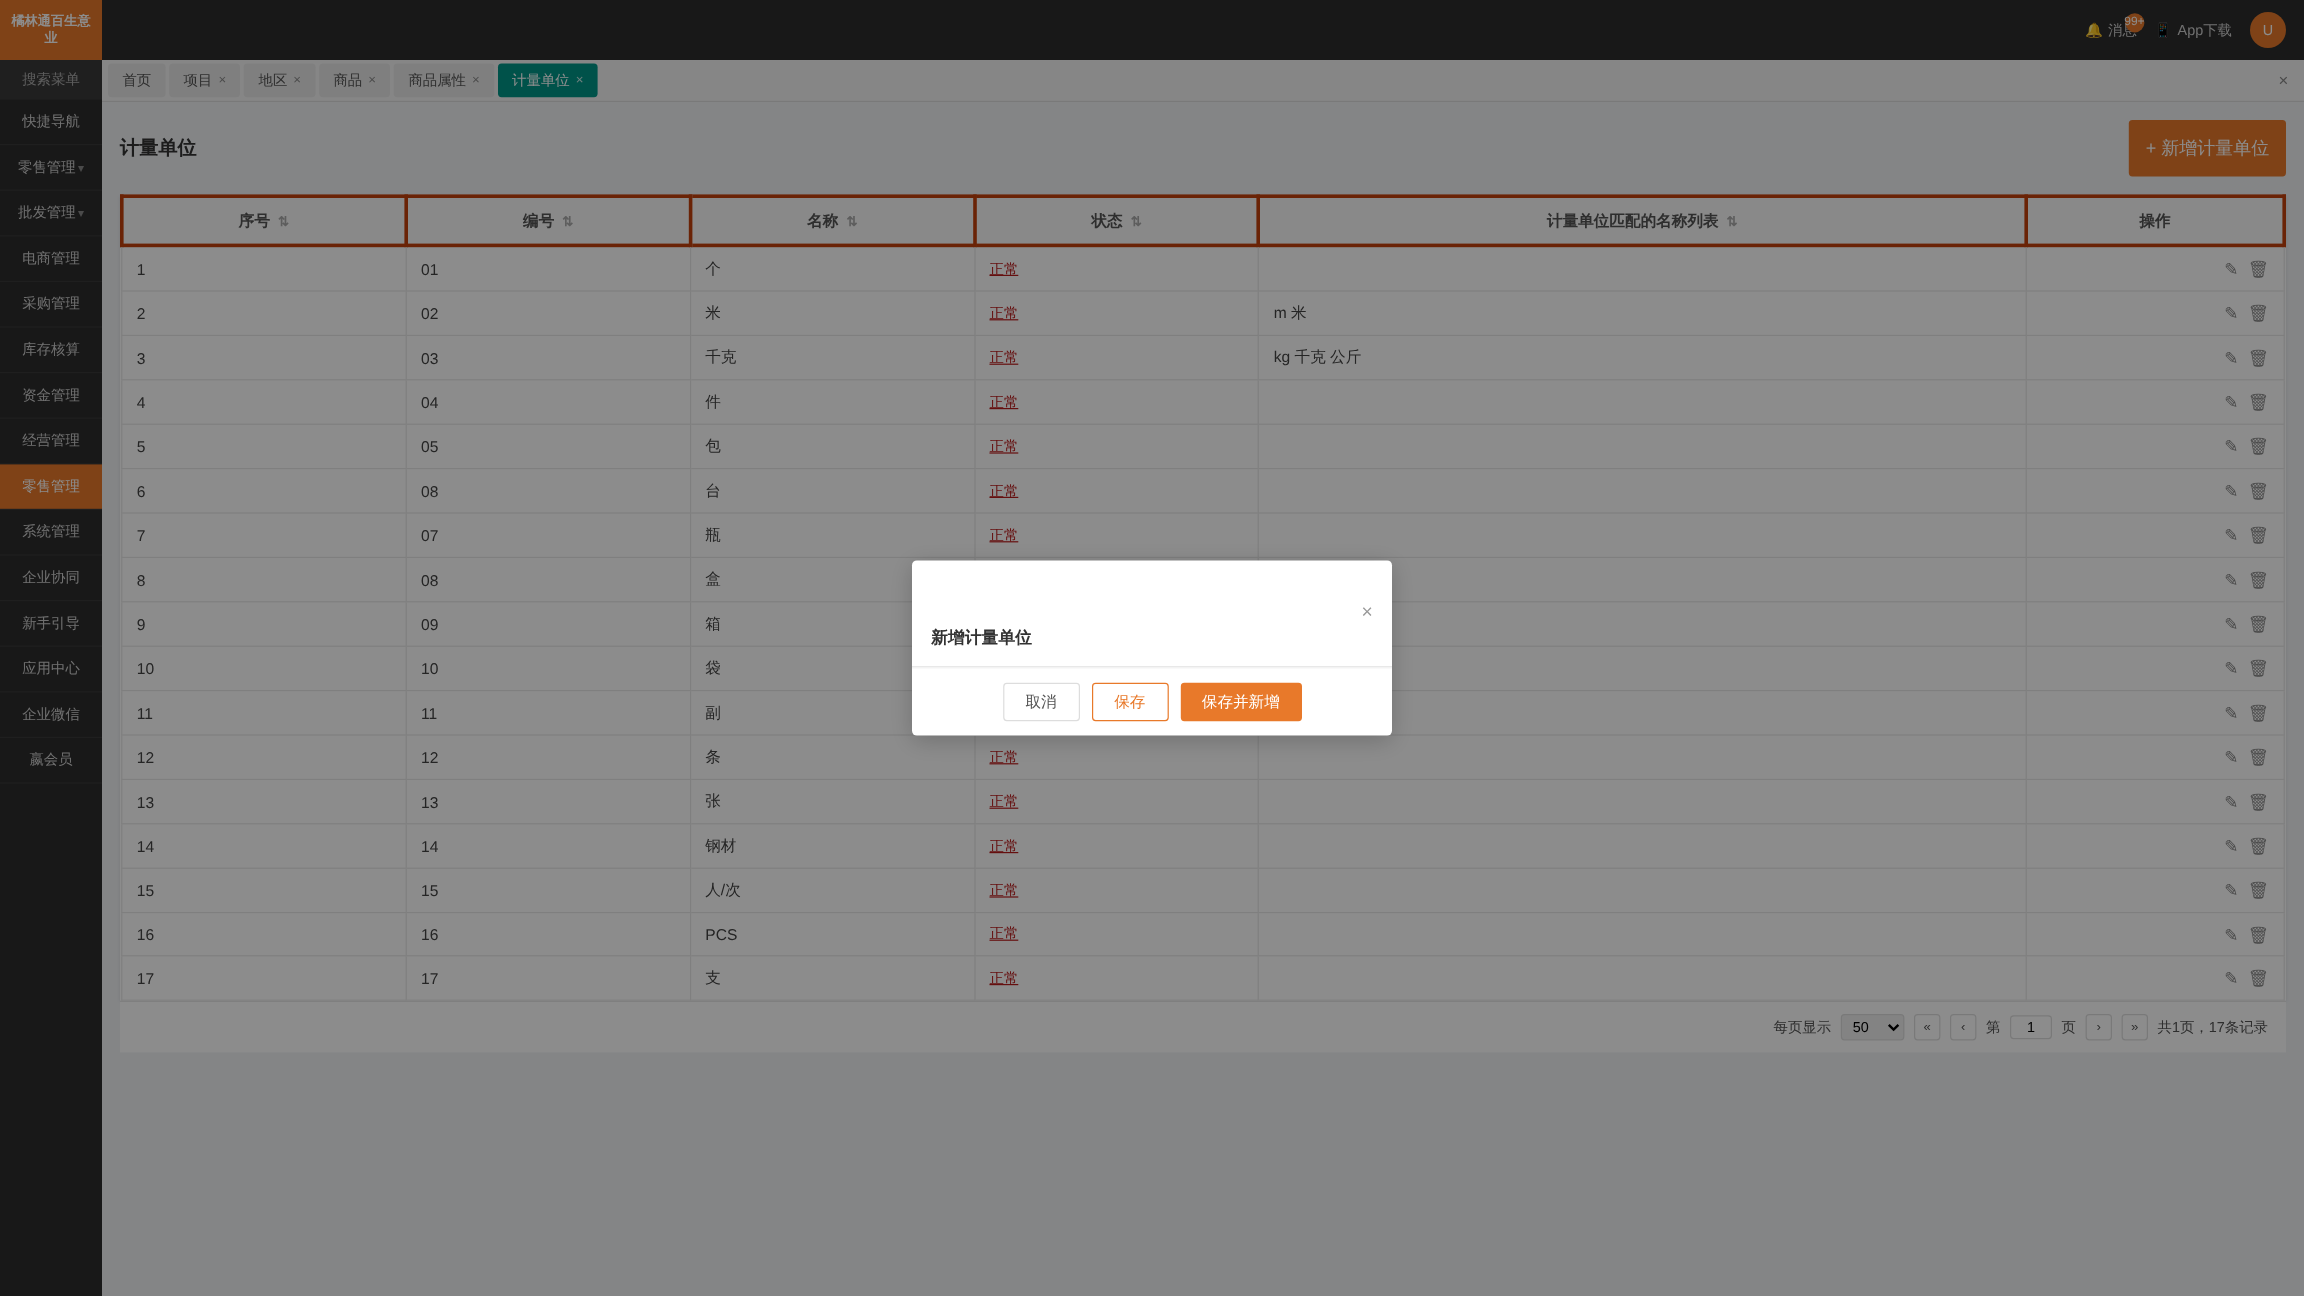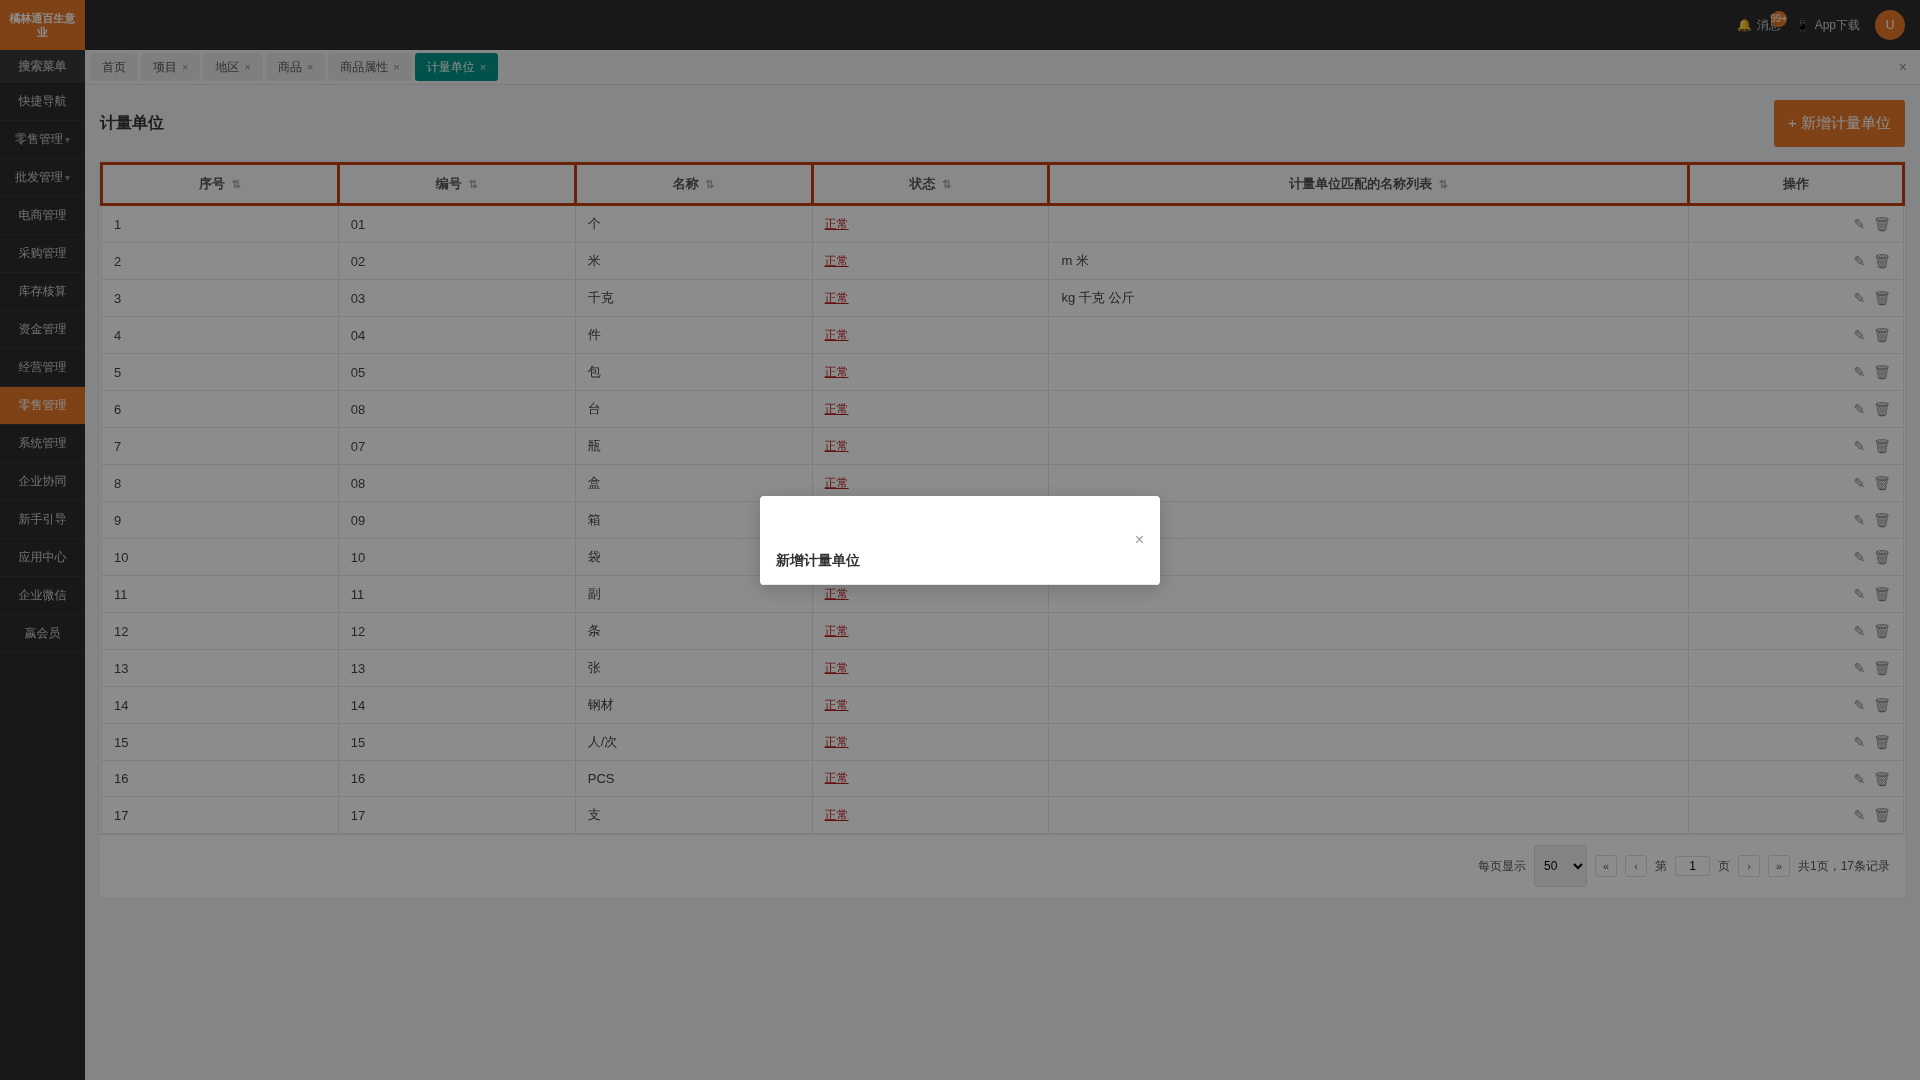--- a/index.html
+++ b/index.html
@@ -26,21 +26,20 @@
       padding: 5px;
     }
     .sidebar-logo-text { color: white; font-size: 11px; text-align: center; line-height: 1.3; }
     .sidebar-search {
       padding: 8px 5px;
       background: #3a3a3a;
       color: #aaa;
       font-size: 12px;
       text-align: center;
       cursor: pointer;
-      font-weight: bold;
     }
     .sidebar-nav-item {
       padding: 10px 5px;
       color: #ccc;
       font-size: 12px;
       text-align: center;
       cursor: pointer;
       border-bottom: 1px solid #3a3a3a;
     }
     .sidebar-nav-item.active { background: #e8792a; color: white; }
@@ -160,21 +159,21 @@
       padding: 10px 15px;
       background: white;
       border-top: 1px solid #e8e8e8;
       gap: 8px;
       font-size: 12px;
       color: #555;
     }
     .page-size-select {
       border: 1px solid #ddd;
       border-radius: 3px;
-      padding: 12px 5px;
+      padding: 2px 5px;
       font-size: 12px;
     }
     .page-btn {
       width: 22px; height: 22px;
       border: 1px solid #ddd;
       border-radius: 3px;
       display: flex; align-items: center; justify-content: center;
       cursor: pointer;
       font-size: 11px;
       color: #555;
@@ -650,14 +649,19 @@
     </div>
   </div>
 </div>
 
 <div class="modal-overlay">
   <div class="modal">
     <div class="modal-header">
       <span class="modal-title">新增计量单位</span>
       <span class="modal-close">×</span>
     </div>
+    <div class="modal-footer">
+      <button class="btn-cancel">取消</button>
+      <button class="btn-save">保存</button>
+      <button class="btn-save-new">保存并新增</button>
+    </div>
   </div>
 </div>
 
 </body></html>

